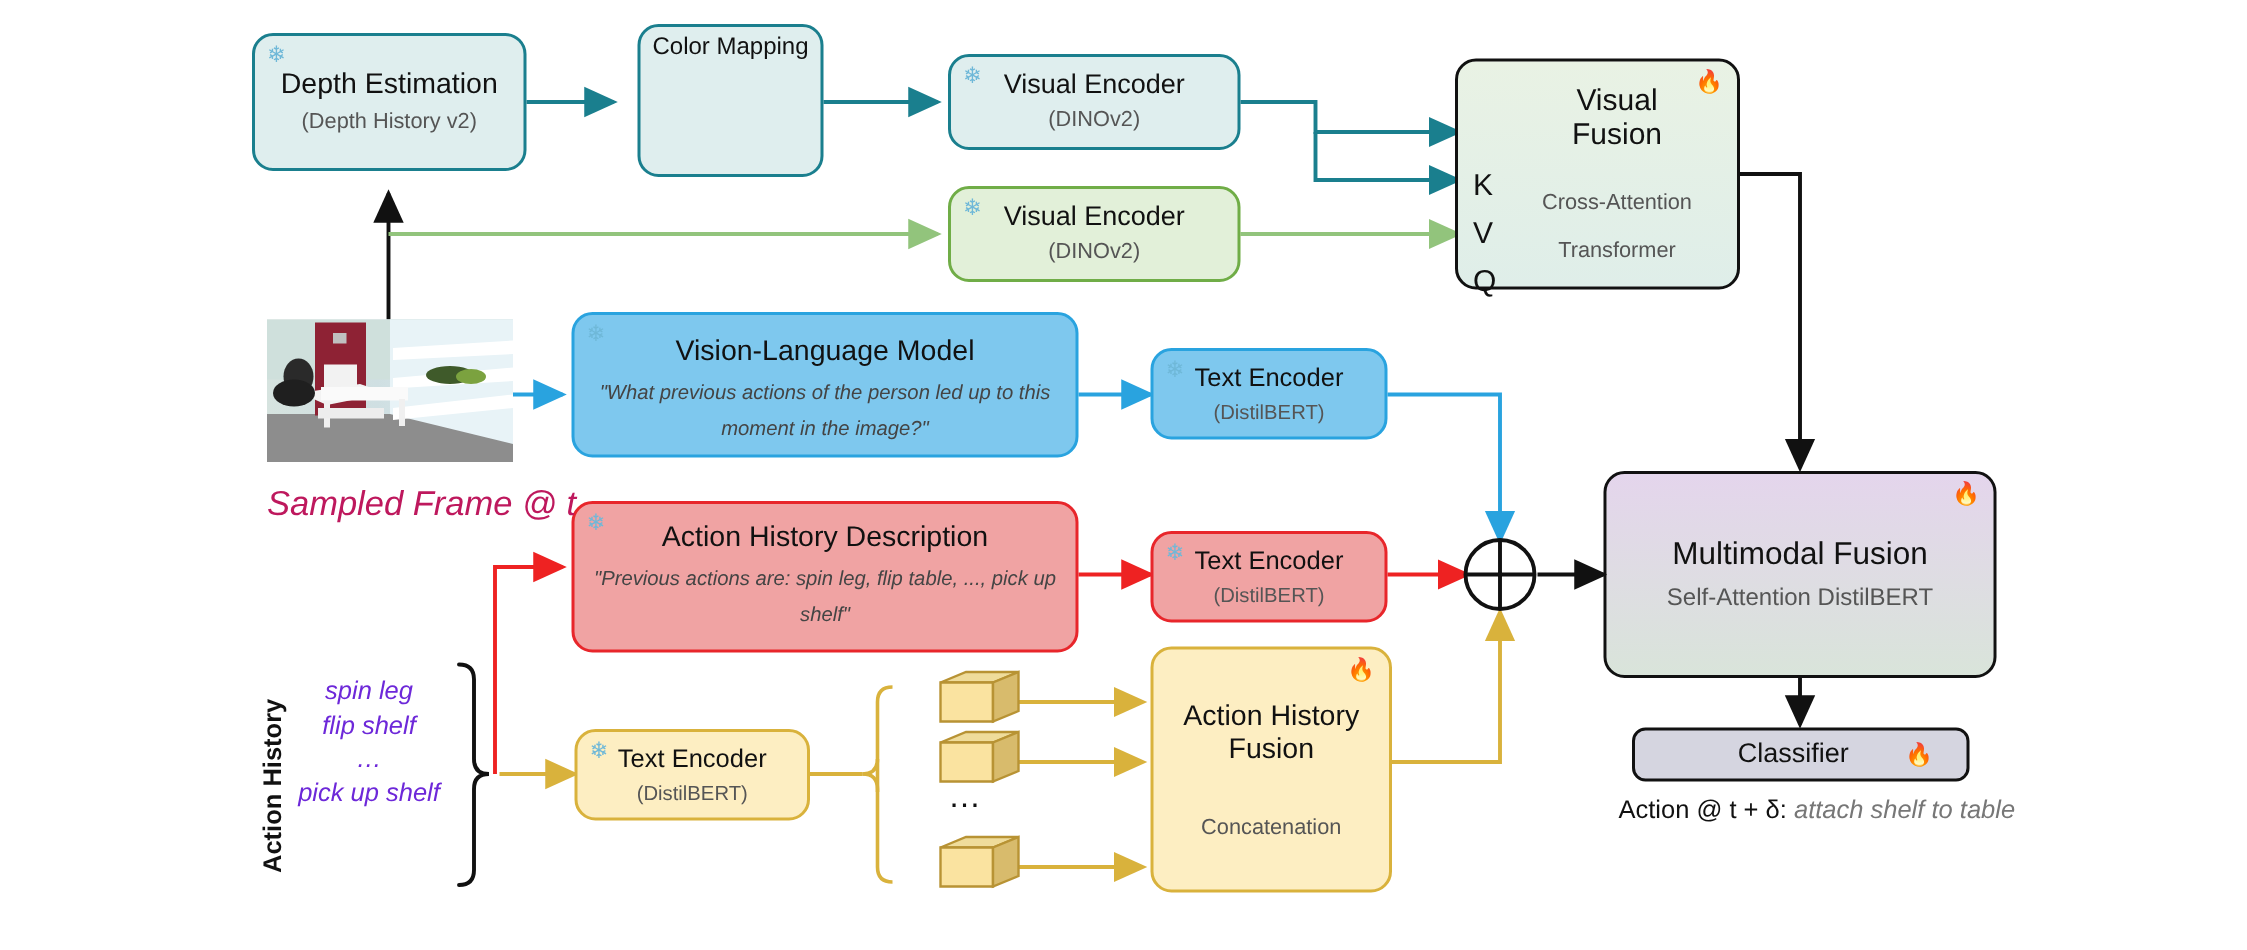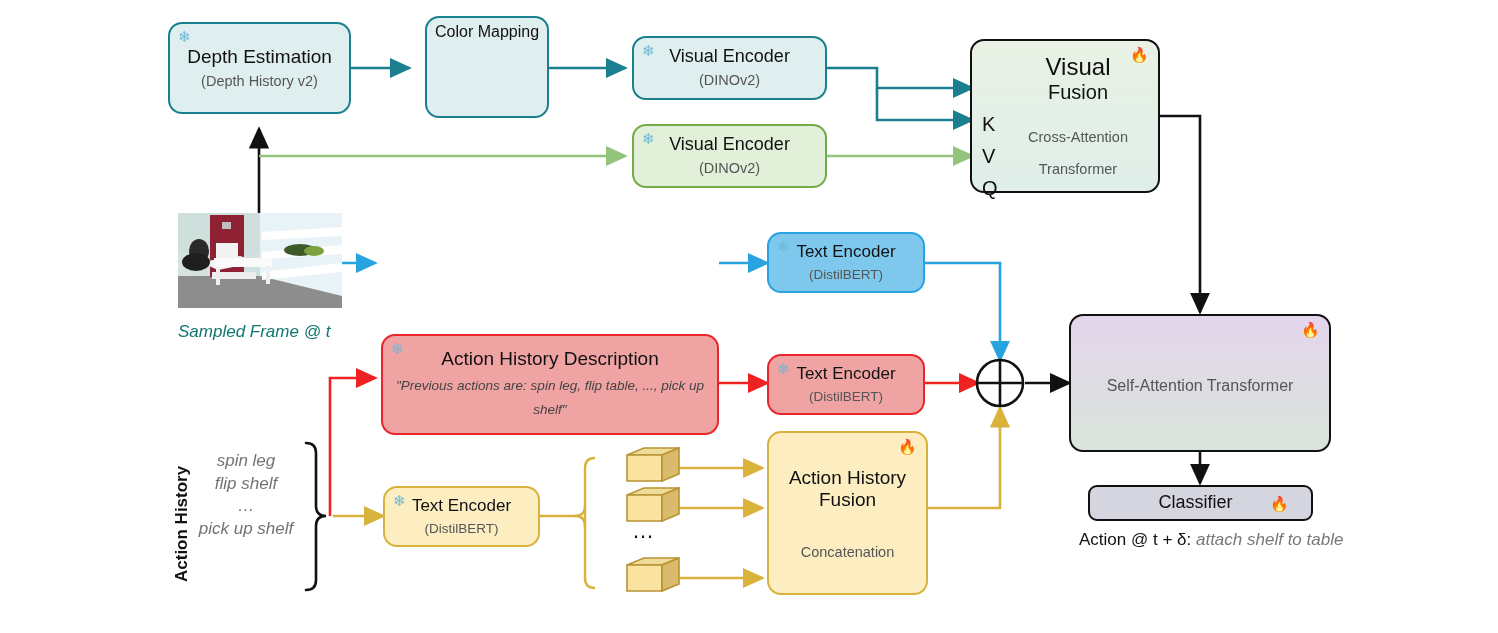--- a/index.html
+++ b/index.html
@@ -20,24 +20,24 @@
   .green{background:#e2f0d9;border-color:#70ad47;}
   .greenblk{background:linear-gradient(180deg,#e9f2e4 0%,#dfeee9 100%);border-color:#111;}
   .blue{background:#7ec8ee;border-color:#29a3df;}
   .red{background:#f0a3a3;border-color:#e8262b;}
   .yellow{background:#fdeec2;border-color:#d9b23c;}
   .purple{background:linear-gradient(180deg,#e4d5ec 0%,#d9e4da 100%);border-color:#111;}
   .grey{background:#d5d5e0;border-color:#111;}
 
   .svg-layer{position:absolute;left:0;top:0;width:1498px;height:633px;pointer-events:none;}
 
-  .cap{position:absolute;font-size:17px;font-style:italic;color:#0f766e;white-space:nowrap;}
+  .cap{position:absolute;font-size:23px;font-style:italic;color:#be185d;white-space:nowrap;}
   .vlabel{position:absolute;font-size:17px;font-weight:bold;color:#111;
           transform:rotate(-90deg);transform-origin:left top;white-space:nowrap;}
-  .hist{position:absolute;font-size:17px;font-style:italic;color:#737373;text-align:center;
+  .hist{position:absolute;font-size:17px;font-style:italic;color:#6d28d9;text-align:center;
         line-height:1.33;white-space:nowrap;}
   .ellip{position:absolute;font-size:22px;color:#111;letter-spacing:2px;}
   .outtxt{position:absolute;font-size:17px;color:#111;white-space:nowrap;}
   .outtxt i{color:#777;}
 </style>
 </head>
 <body>
 
 <div id="stage">
 
@@ -202,29 +202,34 @@
   </div>
 
   <div class="node green" style="left:632px;top:124px;width:195px;height:64px;">
     <span class="snow">❄</span>
     <div class="title" style="font-size:18px;">Visual Encoder</div>
     <div class="sub">(DINOv2)</div>
   </div>
 
   <div class="node greenblk" style="left:970px;top:39px;width:190px;height:154px;justify-content:center;">
     <span class="fire">🔥</span>
-    <div class="title" style="font-size:24px;margin-left:26px;">Visual</div>
+    <div class="title" style="font-size:20px;margin-left:26px;">Visual</div>
     <div class="title" style="font-size:20px;margin-left:26px;">Fusion</div>
     <div class="sub" style="margin-left:26px;margin-top:24px;">Cross-Attention</div>
     <div class="sub" style="margin-left:26px;margin-top:15px;text-align:right;">Transformer</div>
     <span style="position:absolute;left:10px;top:72px;font-size:20px;color:#111;">K</span>
     <span style="position:absolute;left:10px;top:104px;font-size:20px;color:#111;">V</span>
     <span style="position:absolute;left:10px;top:136px;font-size:20px;color:#111;">Q</span>
   </div>
 
+  <div class="node blue" style="left:381px;top:208px;width:338px;height:97px;justify-content:flex-start;padding-top:14px;">
+    <span class="snow">❄</span>
+    <div class="title">Vision-Language Model</div>
+    <div class="quote">"What previous actions of the person led up to this moment in the image?"</div>
+  </div>
 
   <div class="node blue" style="left:767px;top:232px;width:158px;height:61px;">
     <span class="snow">❄</span>
     <div class="title" style="font-size:17px;">Text Encoder</div>
     <div class="sub" style="font-size:13.5px;">(DistilBERT)</div>
   </div>
 
   <div class="node red" style="left:381px;top:334px;width:338px;height:101px;justify-content:flex-start;padding-top:12px;">
     <span class="snow">❄</span>
     <div class="title">Action History Description</div>
@@ -245,21 +250,22 @@
 
   <div class="node yellow" style="left:767px;top:431px;width:161px;height:164px;justify-content:flex-start;padding-top:34px;">
     <span class="fire">🔥</span>
     <div class="title">Action History</div>
     <div class="title">Fusion</div>
     <div class="sub" style="margin-top:32px;">Concatenation</div>
   </div>
 
   <div class="node purple" style="left:1069px;top:314px;width:262px;height:138px;">
     <span class="fire">🔥</span>
-    <div class="sub" style="font-size:16px;margin-top:6px;">Self-Attention Transformer</div>
+    <div class="title" style="font-size:21px;">Multimodal Fusion</div>
+    <div class="sub" style="font-size:16px;margin-top:6px;">Self-Attention DistilBERT</div>
   </div>
 
   <div class="node grey" style="left:1088px;top:485px;width:225px;height:36px;border-radius:9px;">
     <span class="fire" style="top:9px;right:22px;">🔥</span>
     <div class="title" style="font-size:18px;margin-right:10px;">Classifier</div>
   </div>
 
   <div class="cap" style="left:178px;top:322px;">Sampled Frame @ t</div>
 
   <div class="vlabel" style="left:172px;top:582px;">Action History</div>

